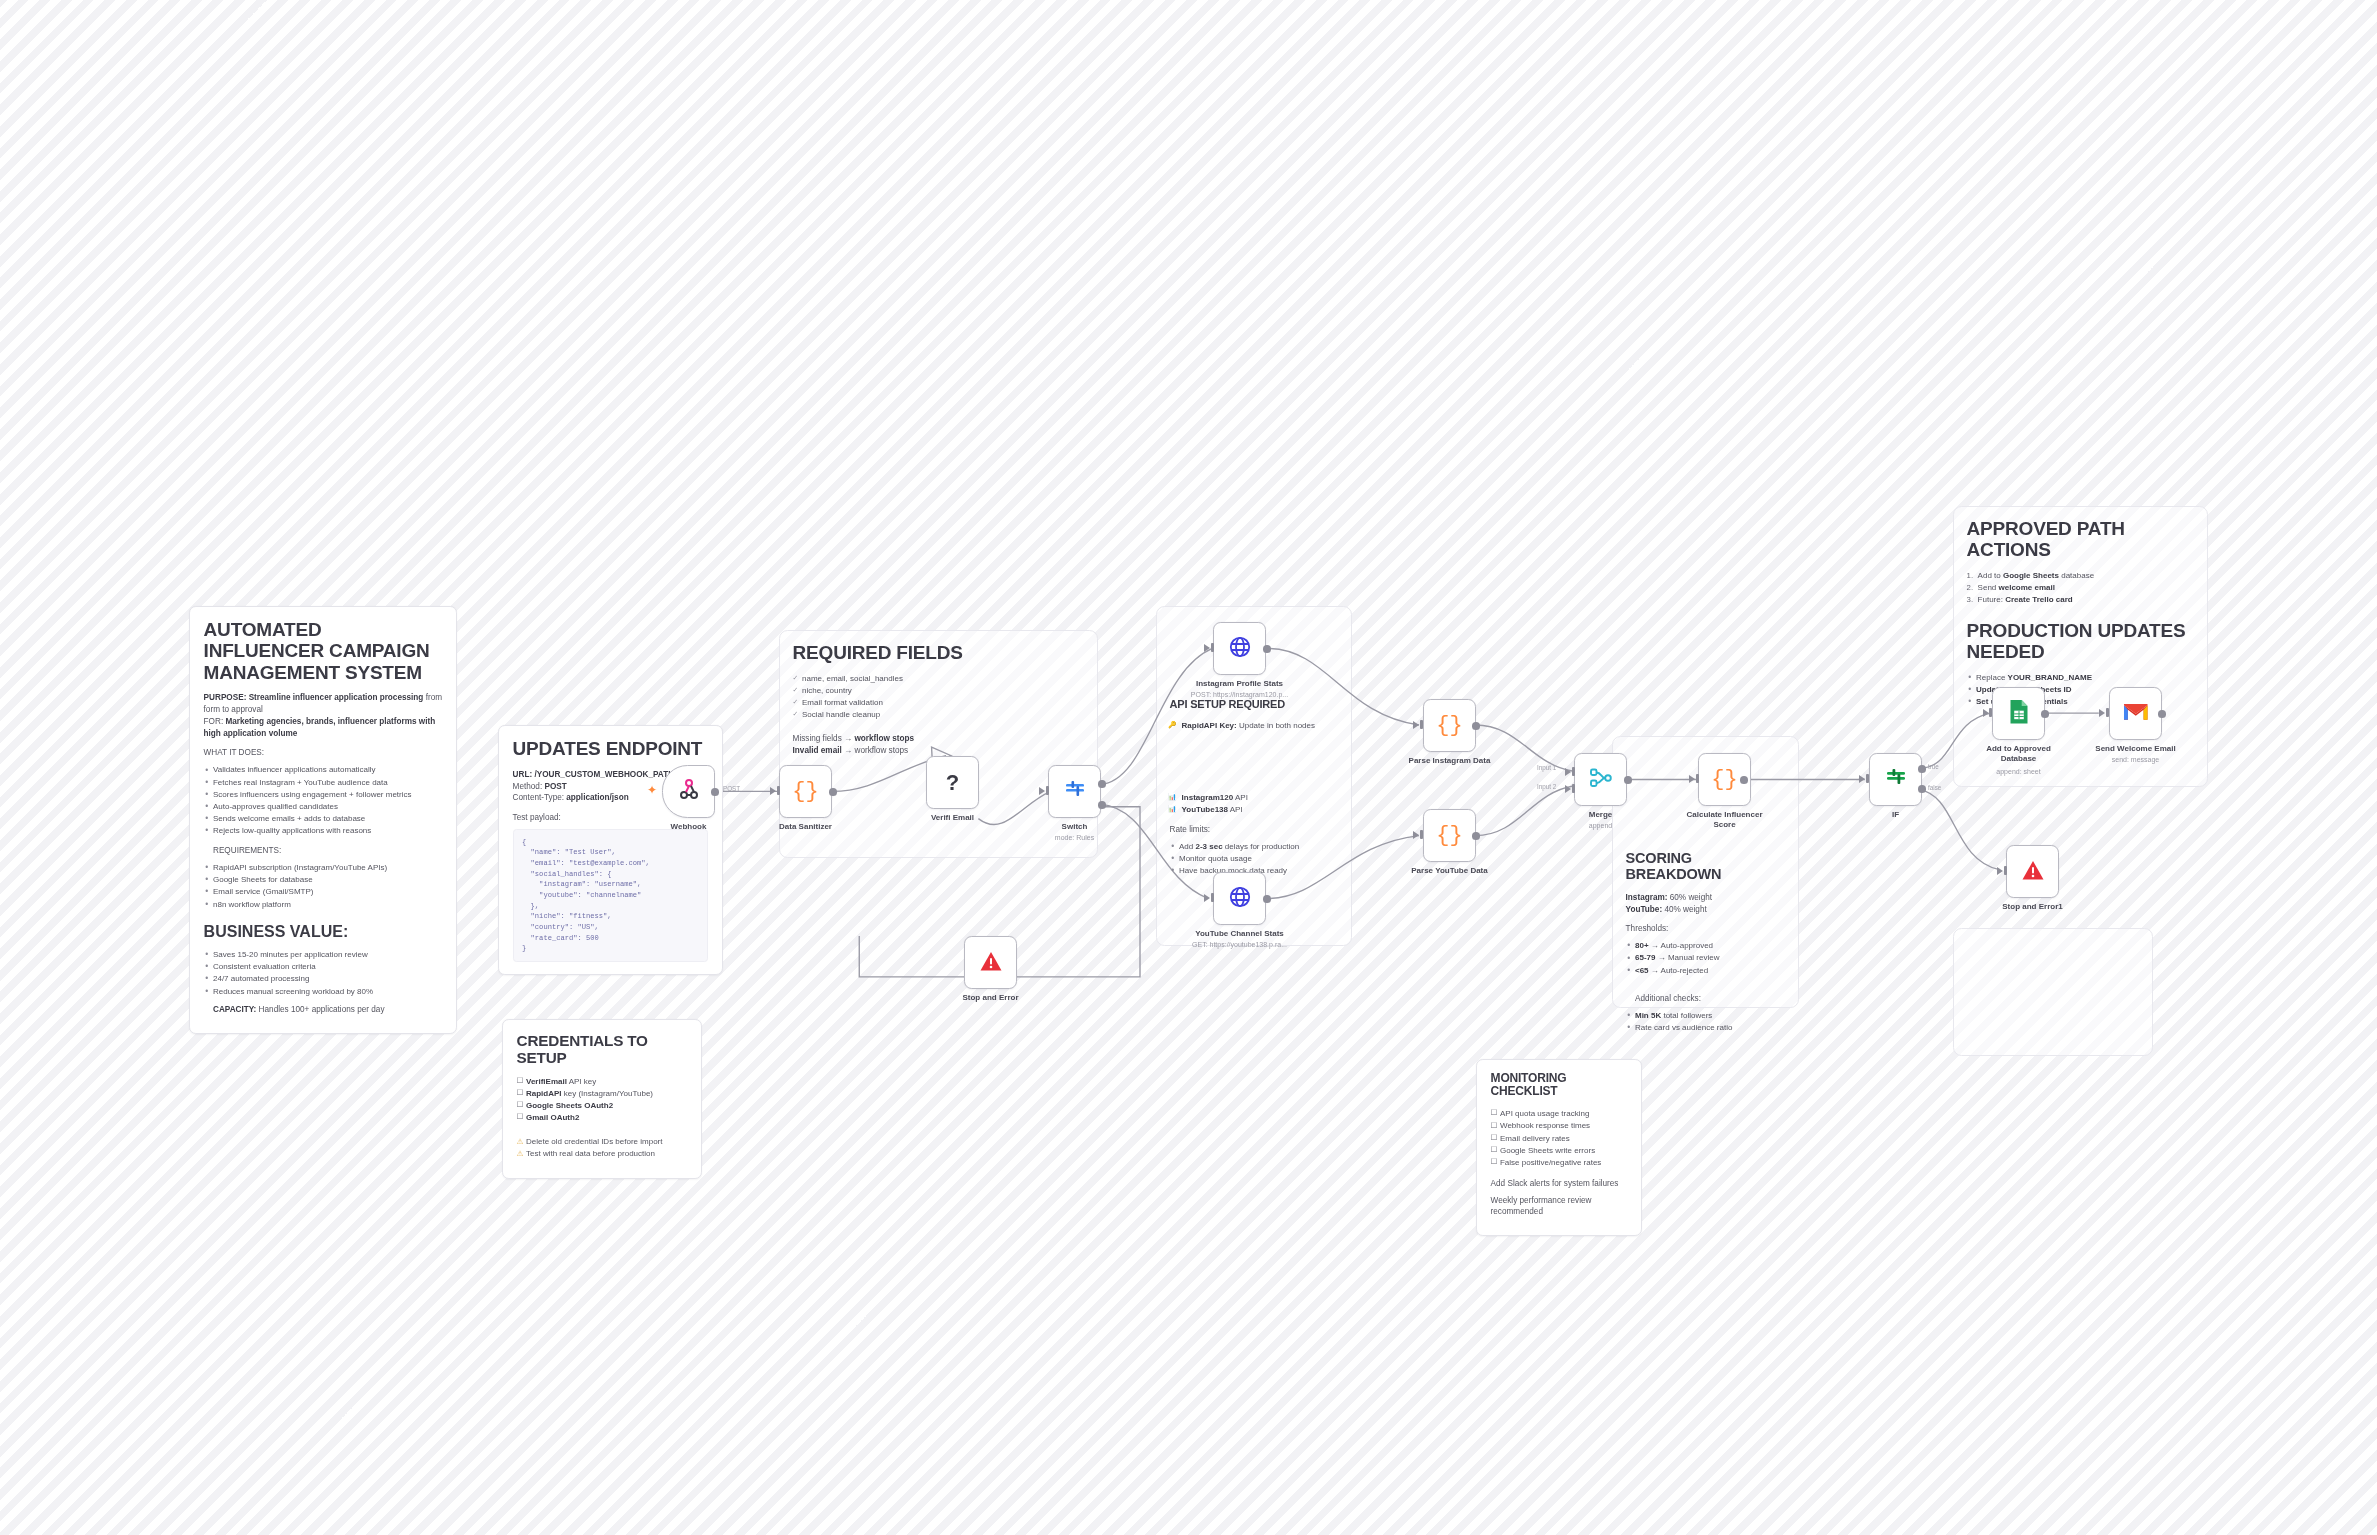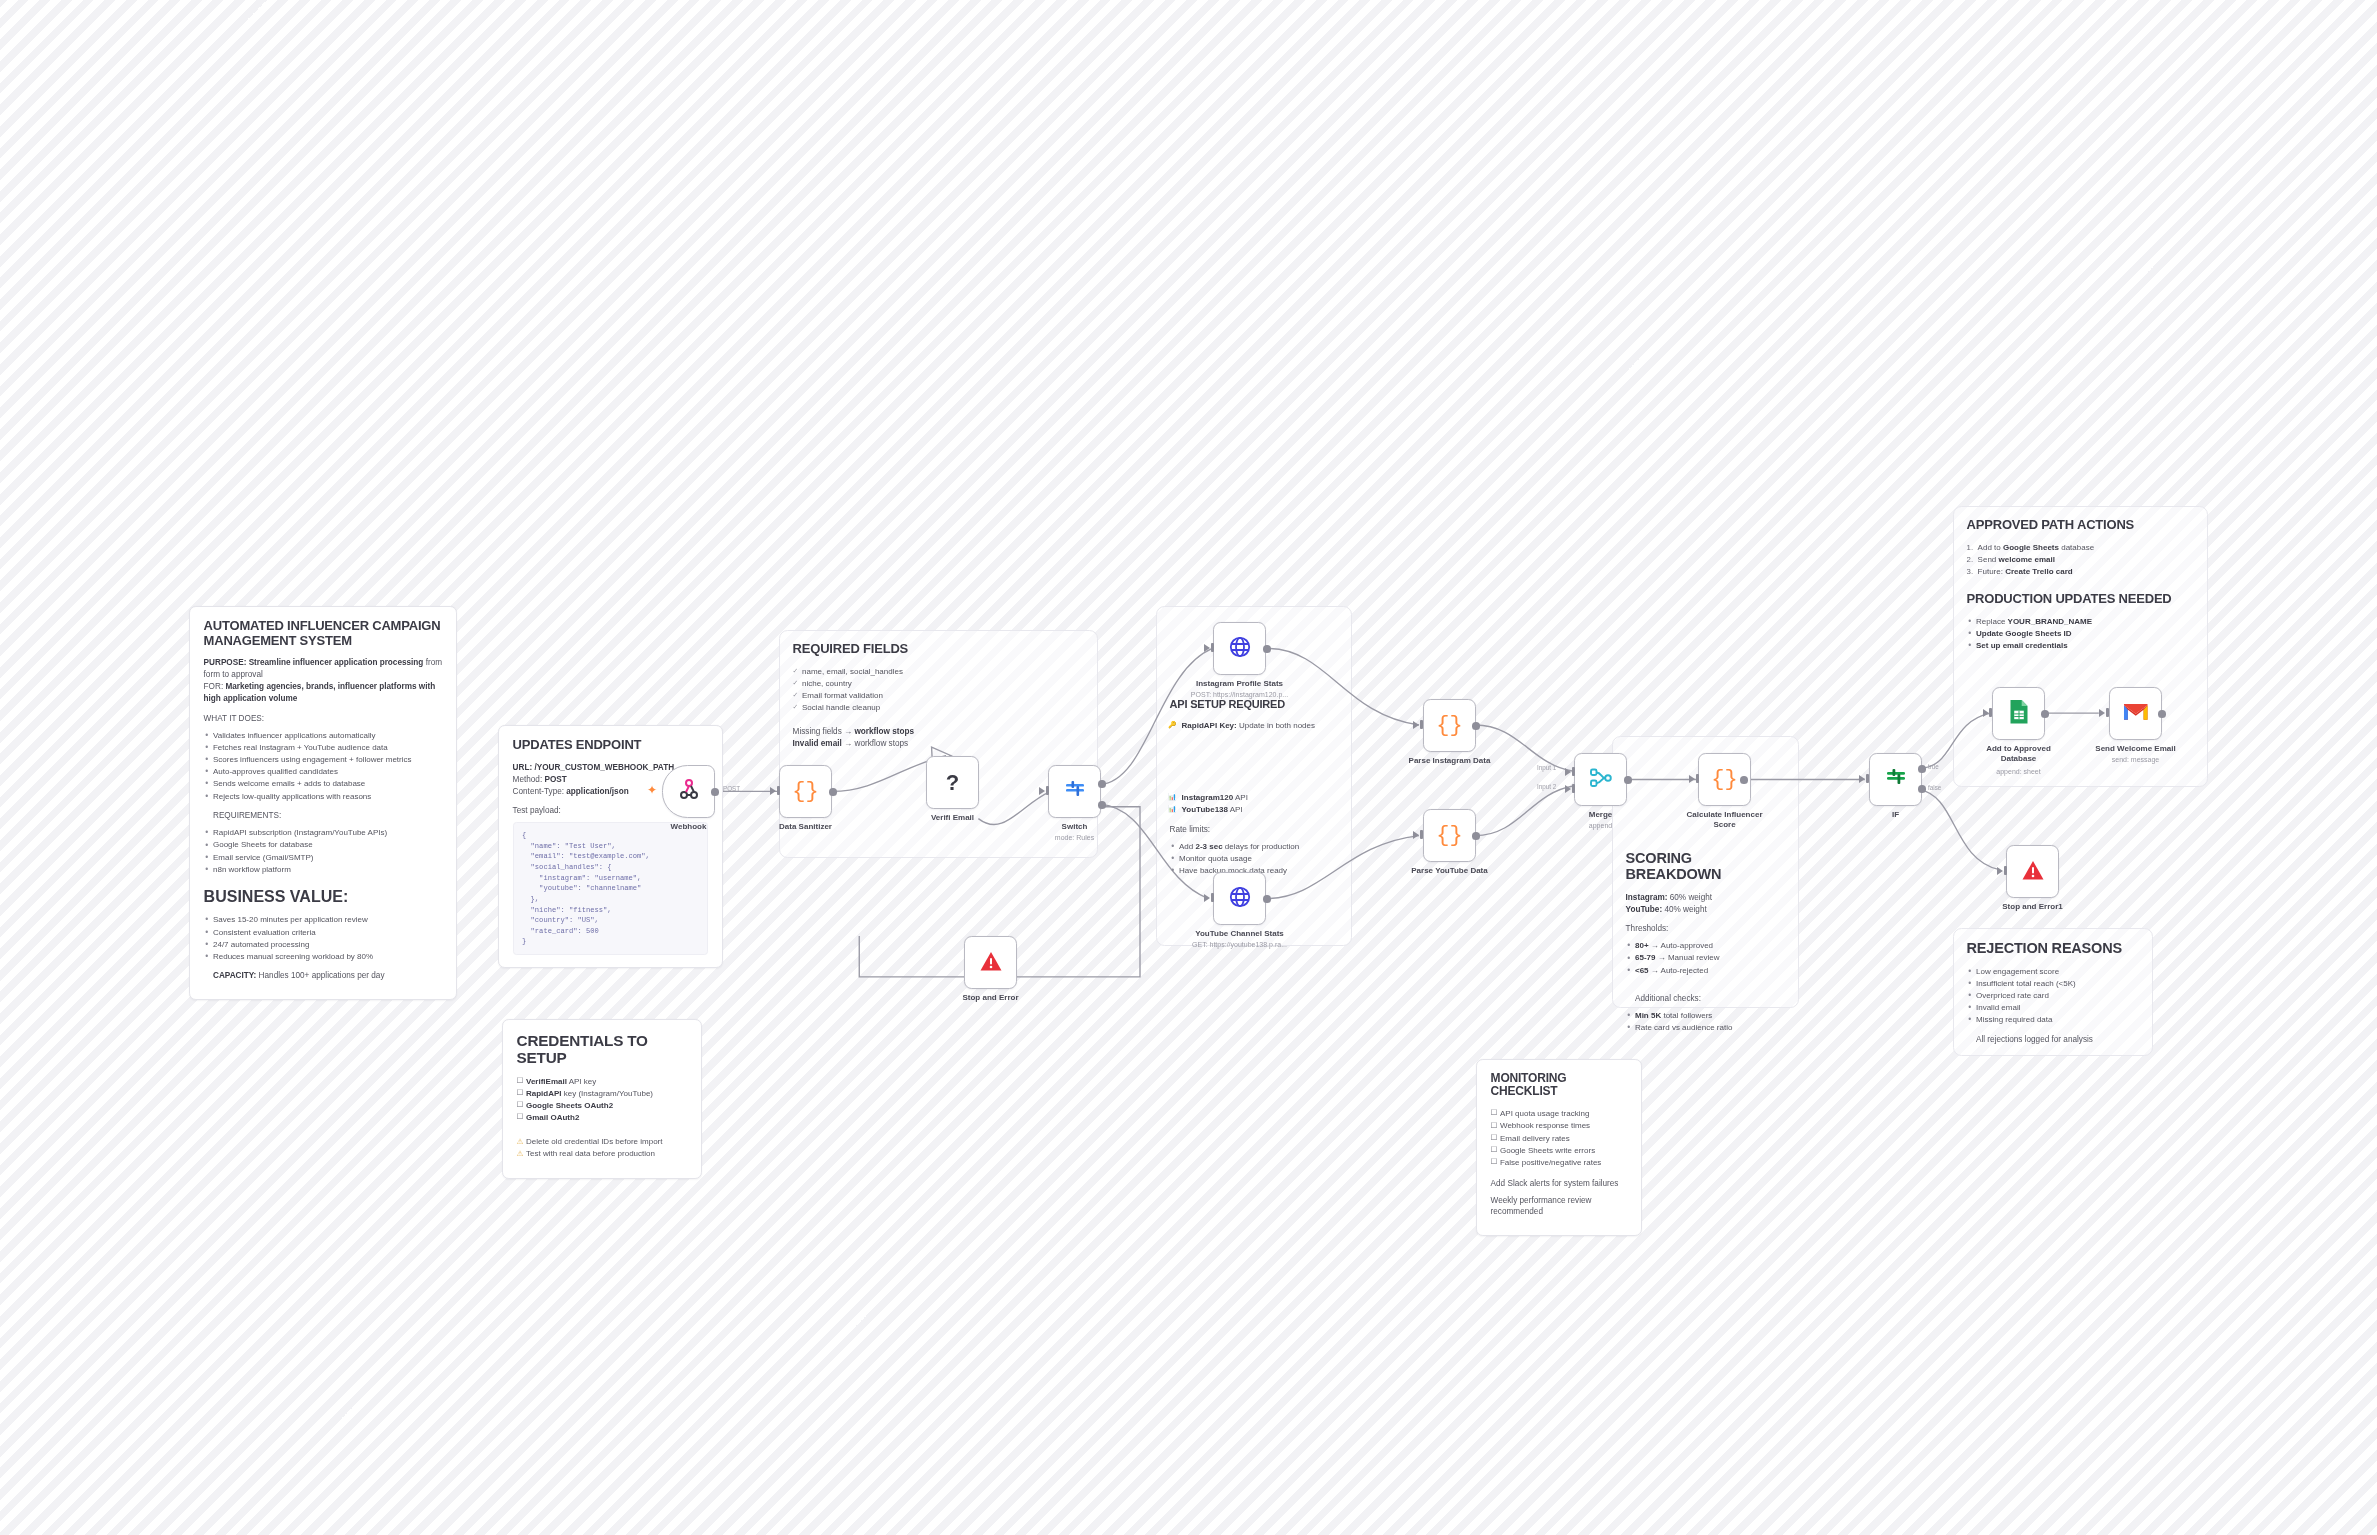--- a/index.html
+++ b/index.html
@@ -22,21 +22,21 @@
   .note {
     position: absolute;
     background: #ffffff;
     border: 0.9px solid #e4e4ea;
     border-radius: 6.8px;
     box-shadow: 0 0.9px 1.7px rgba(40,40,60,0.05);
     padding: 12px 13.6px;
     color: #4a4a57;
   }
   .note h1 {
-    font-size: 13px;
+    font-size: 19px;
     font-weight: 700;
     letter-spacing: -0.2px;
     color: #3b3b45;
     line-height: 1.12;
     margin-bottom: 9.4px;
   }
   .note h2 {
     font-size: 16px;
     font-weight: 700;
     color: #3b3b45;
@@ -330,31 +330,20 @@
       <li class="num"><span class="n">3.</span><span>Future: </span><span class="b">Create Trello card</span></li>
     </ul>
     <h1 style="margin-top:13.6px;">PRODUCTION UPDATES NEEDED</h1>
     <ul>
       <li class="bul"><span>Replace </span><span class="b">YOUR_BRAND_NAME</span></li>
       <li class="bul"><span class="b">Update Google Sheets ID</span></li>
       <li class="bul"><span class="b">Set up email credentials</span></li>
     </ul>
   </div>
 
-  <div class="note" style="left:1953px;top:928px;width:200px;border:none;box-shadow:none;background:transparent;">
-    <h1 style="font-size:14.5px;">REJECTION REASONS</h1>
-    <ul>
-      <li class="bul">Low engagement score</li>
-      <li class="bul">Insufficient total reach (&lt;5K)</li>
-      <li class="bul">Overpriced rate card</li>
-      <li class="bul">Invalid email</li>
-      <li class="bul">Missing required data</li>
-    </ul>
-    <p style="padding-left:9.4px;margin-top:7.7px;">All rejections logged for analysis</p>
-  </div>
 
   <div class="note" style="left:1476px;top:1059px;width:166px;">
     <h1 style="font-size:12px;">MONITORING CHECKLIST</h1>
     <ul>
       <li class="box">API quota usage tracking</li>
       <li class="box">Webhook response times</li>
       <li class="box">Email delivery rates</li>
       <li class="box">Google Sheets write errors</li>
       <li class="box">False positive/negative rates</li>
     </ul>

